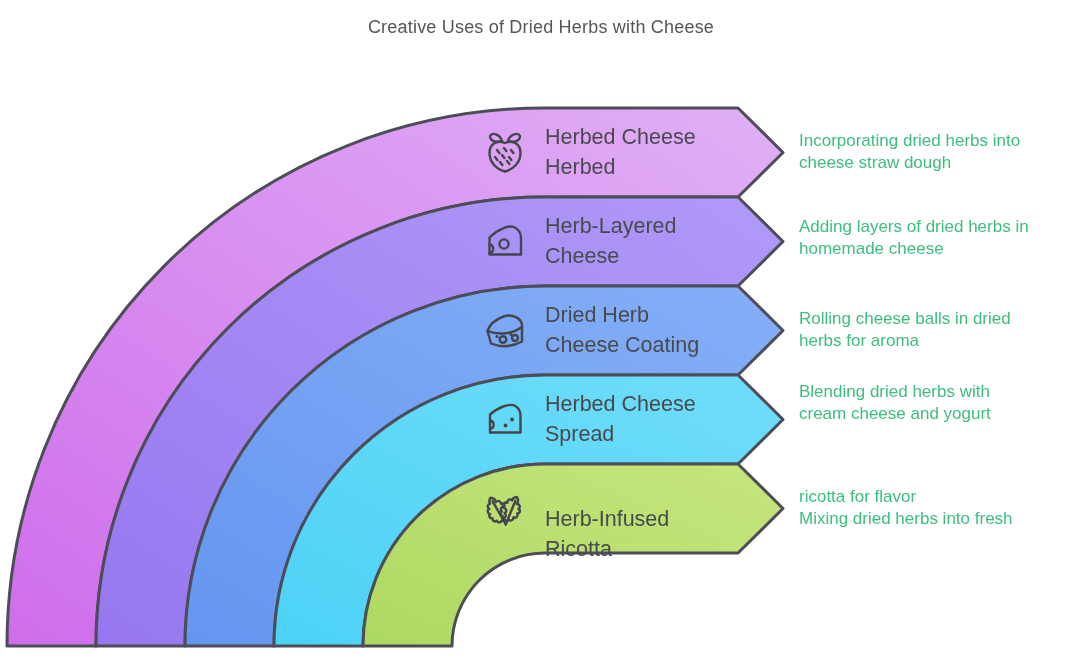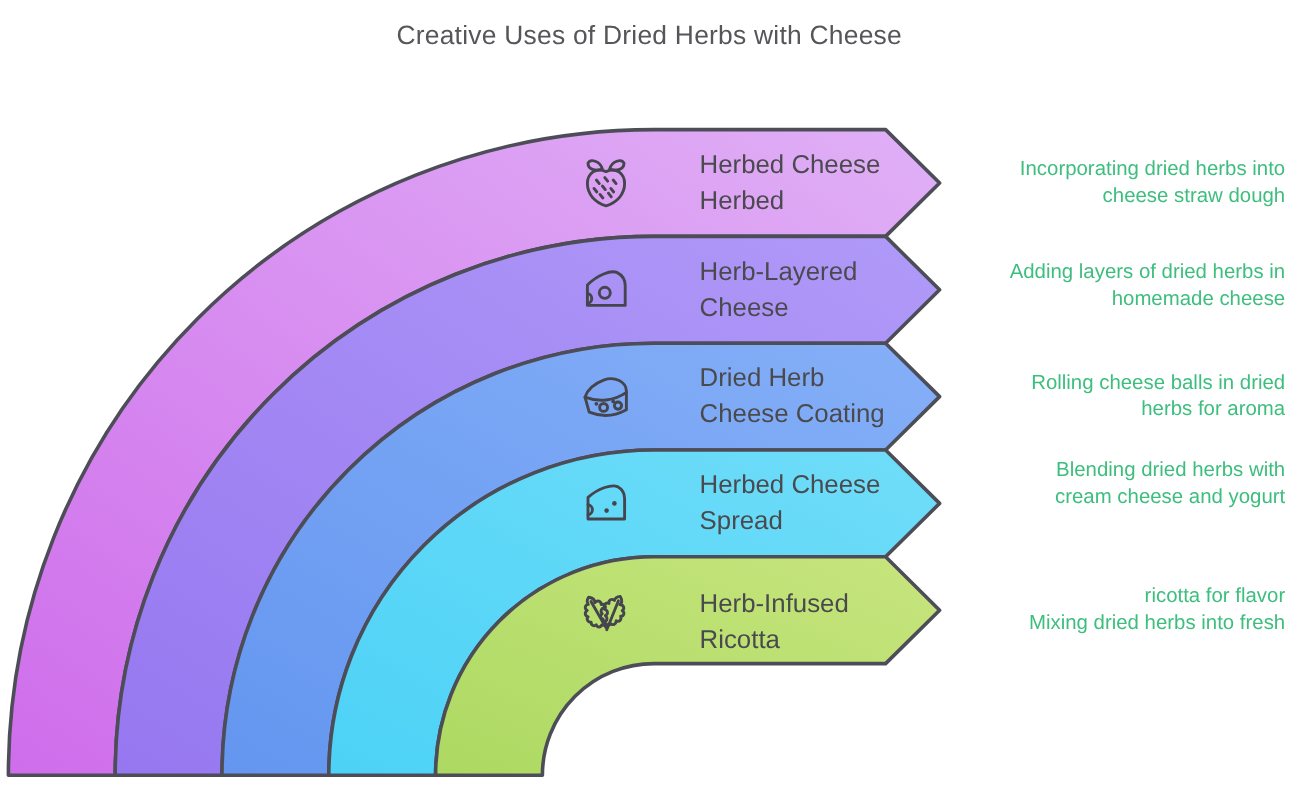--- a/index.html
+++ b/index.html
@@ -2,38 +2,38 @@
 <html><head>
 <meta charset="utf-8">
 <style>
   html,body{margin:0;padding:0;background:#ffffff;}
   .stage{
     position:relative;width:1082px;height:662px;background:#ffffff;
     font-family:"Liberation Sans",sans-serif;overflow:hidden;
   }
   .page-title{
     position:absolute;top:17px;left:0;width:100%;text-align:center;
-    font-size:22px;font-weight:500;color:#56565a;letter-spacing:.2px;
+    font-size:18px;font-weight:500;color:#56565a;letter-spacing:.2px;
   }
   .bands-svg{position:absolute;left:0;top:0;}
   .band{stroke:#4d4d58;stroke-width:3;stroke-linejoin:round;}
   .icon{position:absolute;width:48px;height:48px;}
   .icon svg{width:100%;height:100%;}
   .icon path,.icon circle{fill:none;stroke:#45454d;stroke-width:2.4;stroke-linecap:round;stroke-linejoin:round;}
   .icon .dot{fill:#45454d;stroke:none;}
   .item-title{
     position:absolute;left:545px;width:215px;
     font-size:21.5px;line-height:30px;color:#4a4a4e;font-weight:400;
   }
-  .item-title span{display:block;margin-left:38px;}
+  .item-title span{display:block;}
   .item-desc{
     position:absolute;left:799px;width:272px;
     font-size:17px;line-height:21.5px;color:#3dbe7e;font-weight:400;
   }
-  .item-desc span{display:block;text-align:right;}
+  .item-desc span{display:block;}
 </style>
 </head>
 <body>
 
 <div class="stage">
 
   <div class="page-title">Creative Uses of Dried Herbs with Cheese</div>
 
   <svg class="bands-svg" width="1082" height="662" viewBox="0 0 1082 662">
     <defs>
@@ -120,21 +120,21 @@
     <span>Cheese</span>
   </div>
   <div class="item-title" style="top:300px">
     <span>Dried Herb</span>
     <span>Cheese Coating</span>
   </div>
   <div class="item-title" style="top:389px">
     <span>Herbed Cheese</span>
     <span>Spread</span>
   </div>
-  <div class="item-title" style="top:488px">
+  <div class="item-title" style="top:504px">
     <span>Herb-Infused</span>
     <span>Ricotta</span>
   </div>
 
   <div class="item-desc" style="top:130px">
     <span>Incorporating dried herbs into</span>
     <span>cheese straw dough</span>
   </div>
   <div class="item-desc" style="top:216px">
     <span>Adding layers of dried herbs in</span>

